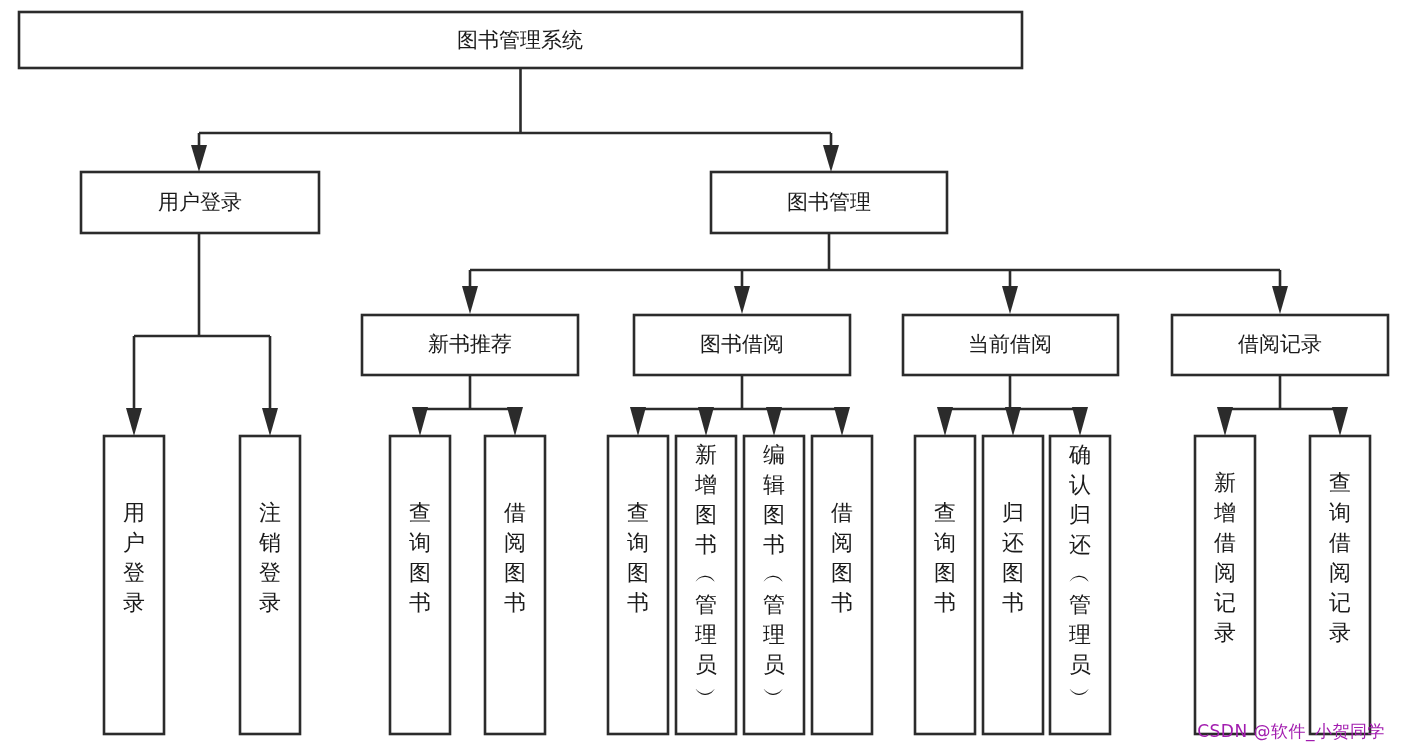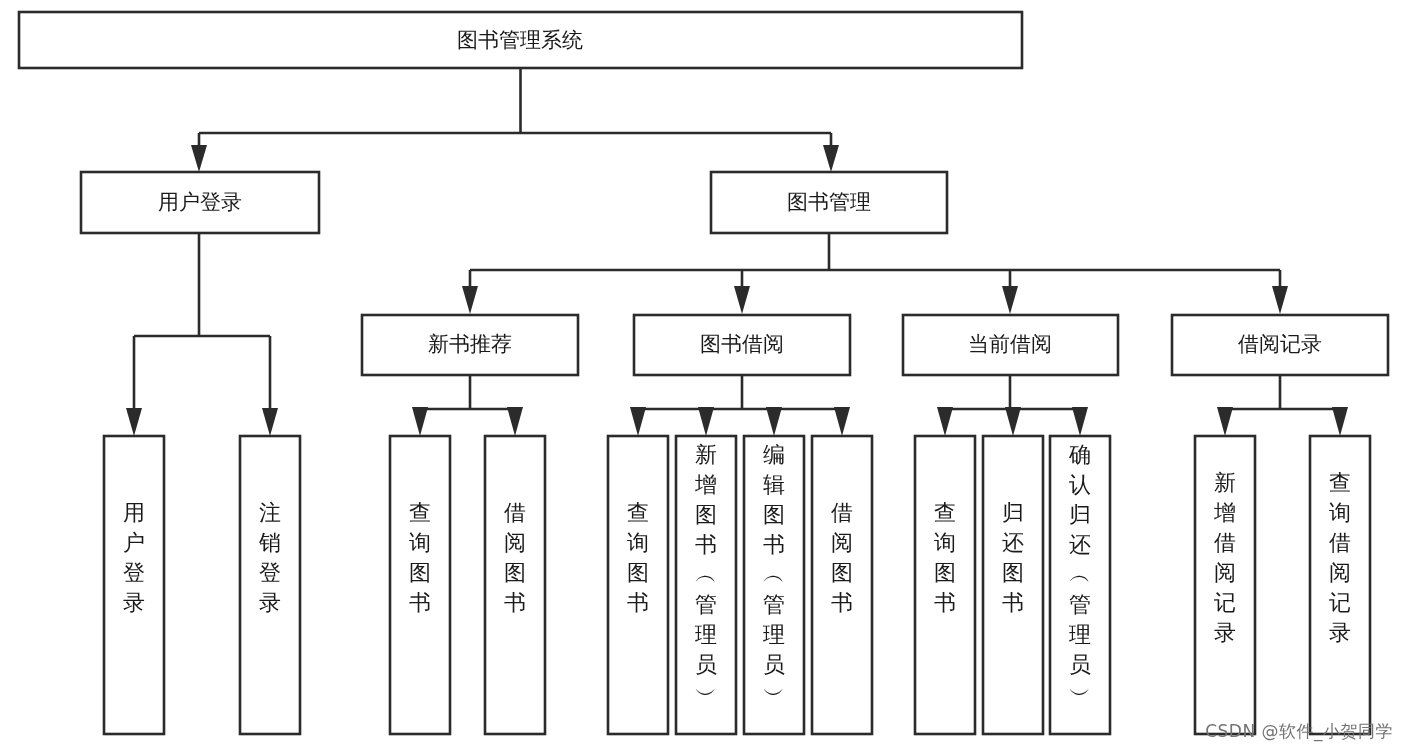--- a/index.html
+++ b/index.html
@@ -51,25 +51,25 @@
   }
   
   .vlabel {
     font-family: "DejaVu Sans", "Liberation Sans", sans-serif;
     fill: #1a1a1a;
     font-size: 22px;
     text-anchor: middle;
   }
   .watermark {
     position: absolute;
-    right: 12px;
+    right: 20px;
     bottom: 4px;
     font-family: "DejaVu Sans", "Liberation Sans", sans-serif;
     font-size: 17px;
-    color: #737373;
+    color: #a21caf;
     letter-spacing: 0.5px;
     white-space: nowrap;
     pointer-events: none;
   }
 </style>
 </head>
 <body>
 
 <div id="diagram-root">
 

